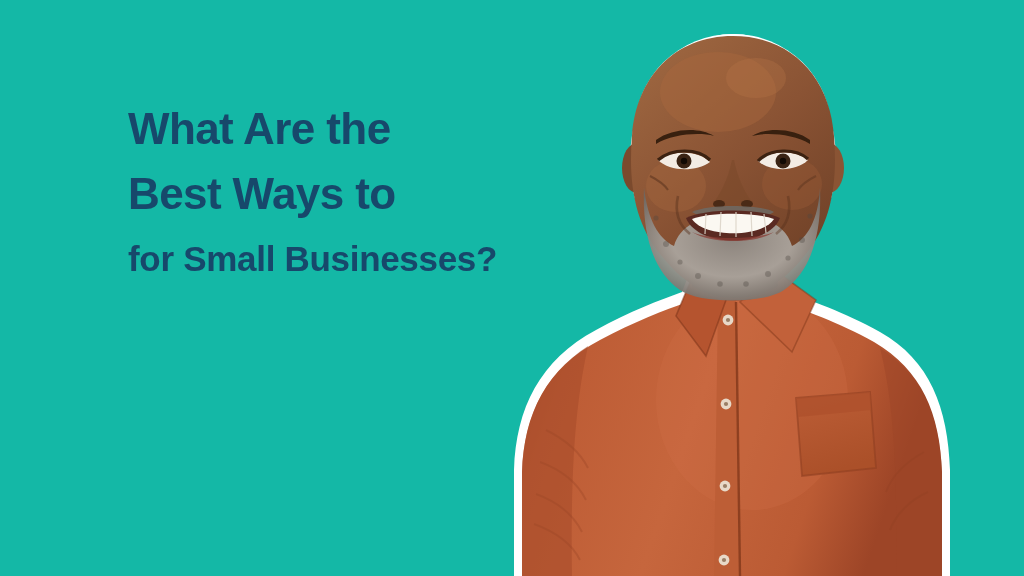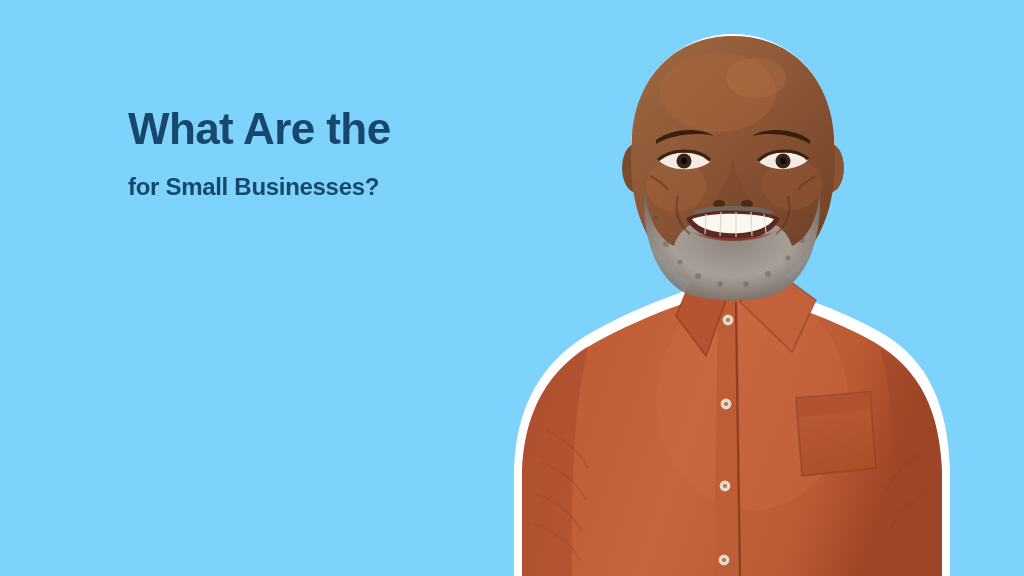--- a/index.html
+++ b/index.html
@@ -11,21 +11,21 @@
   }
   body {
     font-family: "Liberation Sans", sans-serif;
     background: #66bedd;
   }
 
   .canvas {
     position: relative;
     width: 1024px;
     height: 576px;
-    background: #7dd3fc;
+    background: #14b8a6;
     overflow: hidden;
   }
 
   
   .headline-block {
     position: absolute;
     left: 128px;
     top: 96px;
     width: 440px;
     z-index: 40;
@@ -34,27 +34,27 @@
     display: block;
     font-size: 44px;
     line-height: 65px;
     font-weight: 700;
     letter-spacing: -0.6px;
     color: #17486b;
     white-space: nowrap;
   }
   .subhead-line {
     display: block;
-    font-size: 24px;
+    font-size: 35px;
     line-height: 52px;
     font-weight: 700;
     letter-spacing: -0.3px;
     color: #17486b;
     white-space: nowrap;
-    margin-top: 0;
+    margin-top: 7px;
   }
 
   
   .portrait {
     position: absolute;
     left: 500px;
     top: 0;
     width: 470px;
     height: 576px;
     z-index: 20;
@@ -268,16 +268,17 @@
         </g>
 
         <path d="M 178 196 C 174 214, 180 226, 190 234" stroke="#56301c" stroke-width="2.6" fill="none" opacity="0.45"></path>
         <path d="M 288 196 C 292 214, 286 226, 276 234" stroke="#56301c" stroke-width="2.6" fill="none" opacity="0.4"></path>
       </g>
     </svg>
   </div>
 
   <div class="headline-block">
     <span class="headline-line">What Are the</span>
+    <span class="headline-line">Best Ways to</span>
     <span class="subhead-line">for Small Businesses?</span>
   </div>
 
 </div>
 
 </body></html>

